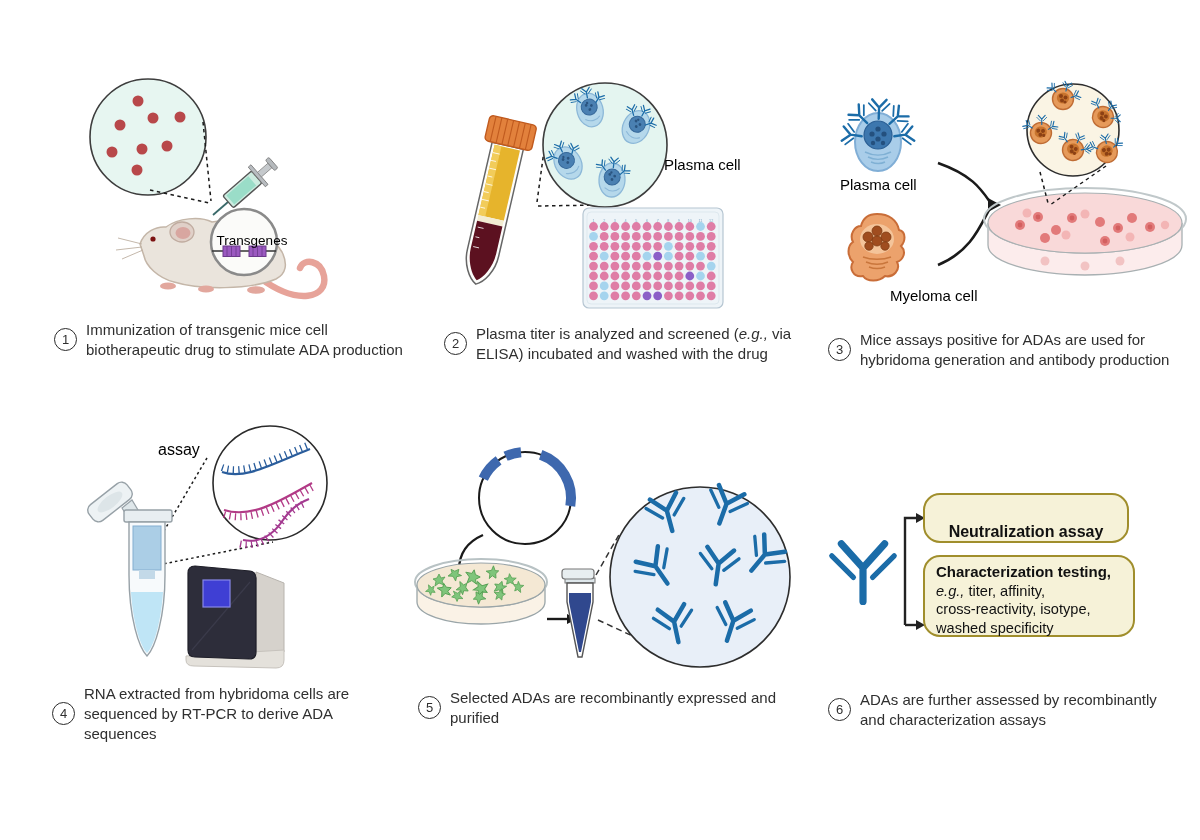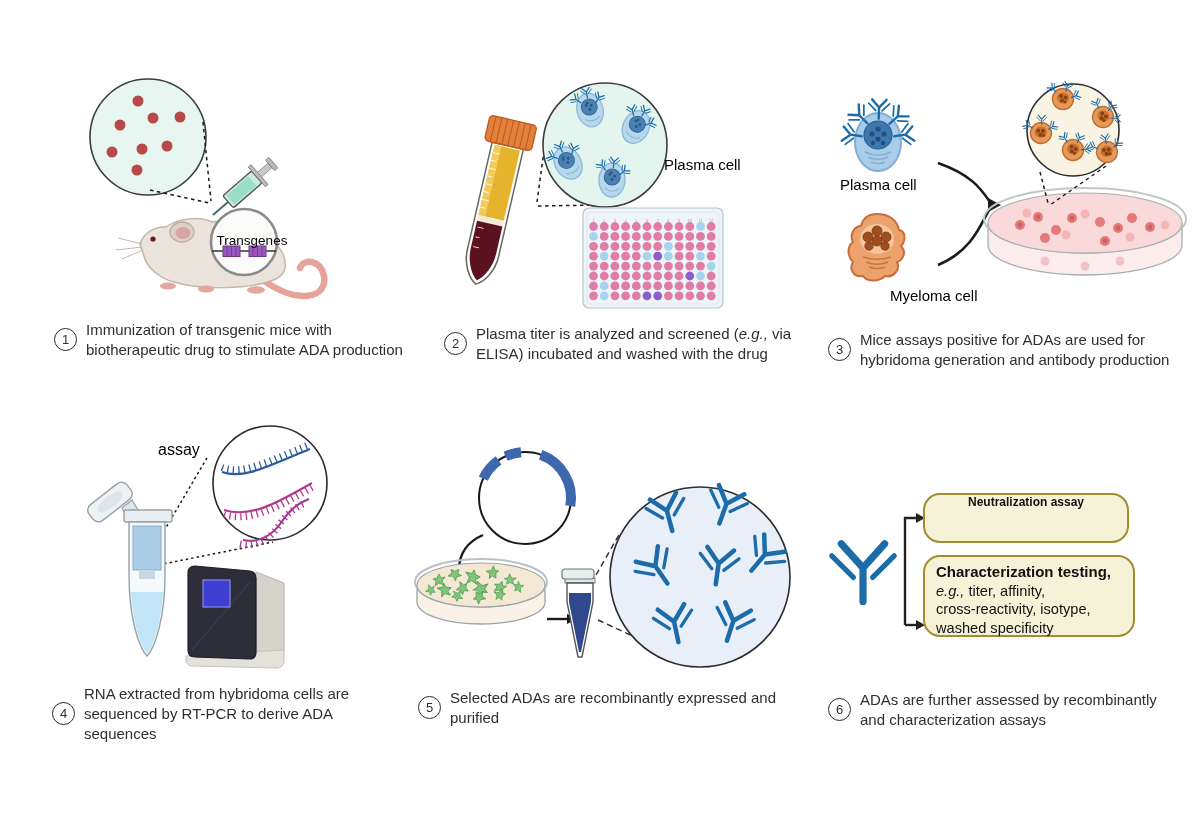--- a/index.html
+++ b/index.html
@@ -4,21 +4,21 @@
 <style>
   html,body{margin:0;padding:0;background:#fff;}
   .canvas{position:relative;width:1200px;height:840px;background:#ffffff;overflow:hidden;
           font-family:"Liberation Sans","DejaVu Sans",sans-serif;color:#2f2f2f;}
   .caption{position:absolute;display:flex;gap:9px;align-items:center;font-size:15px;line-height:1.33;}
   .num{width:21px;height:21px;border:1.6px solid #2a2a2a;border-radius:50%;display:flex;
        align-items:center;justify-content:center;font-size:13px;flex:0 0 auto;background:#fff;}
   .lbl{position:absolute;font-size:15px;color:#000000;white-space:nowrap;}
   .assay-box{position:absolute;background:#f6f2d8;border:2px solid #a08e2c;border-radius:17px;
              box-sizing:border-box;color:#111;}
-  .assay-box.one{display:flex;align-items:flex-start;justify-content:center;font-weight:bold;font-size:12px;}
+  .assay-box.one{display:flex;align-items:flex-end;justify-content:center;font-weight:bold;font-size:16px;}
   .assay-box.two{padding:6px 11px;font-size:14.6px;line-height:1.26;}
   .assay-box.two b{font-size:15px;}
   svg{position:absolute;overflow:visible;}
   svg text{font-family:"Liberation Sans","DejaVu Sans",sans-serif;}
 </style>
 </head>
 <body>
 
 <div class="canvas">
 
@@ -513,21 +513,21 @@
   </div>
   <div class="assay-box two" style="left:923px;top:555px;width:212px;height:82px">
     <b>Characterization testing,</b><br>
     <i>e.g.,</i><span> titer, affinity,</span><br>
     <span>cross-reactivity, isotype,</span><br>
     <span>washed specificity</span>
   </div>
 
   <div class="caption" style="left:54px;top:320px;width:352px">
     <div class="num">1</div>
-    <div>Immunization of transgenic mice with biotherapeutic drug to stimulate ADA production</div>
+    <div>Immunization of transgenic mice cell biotherapeutic drug to stimulate ADA production</div>
   </div>
   <div class="caption" style="left:444px;top:324px;width:352px">
     <div class="num">2</div>
     <div><span>Plasma titer is analyzed and screened (</span><i>e.g.,</i><span> via ELISA) incubated and washed with the drug</span></div>
   </div>
   <div class="caption" style="left:828px;top:330px;width:350px">
     <div class="num">3</div>
     <div>Mice assays positive for ADAs are used for hybridoma generation and antibody production</div>
   </div>
   <div class="caption" style="left:52px;top:684px;width:352px">

